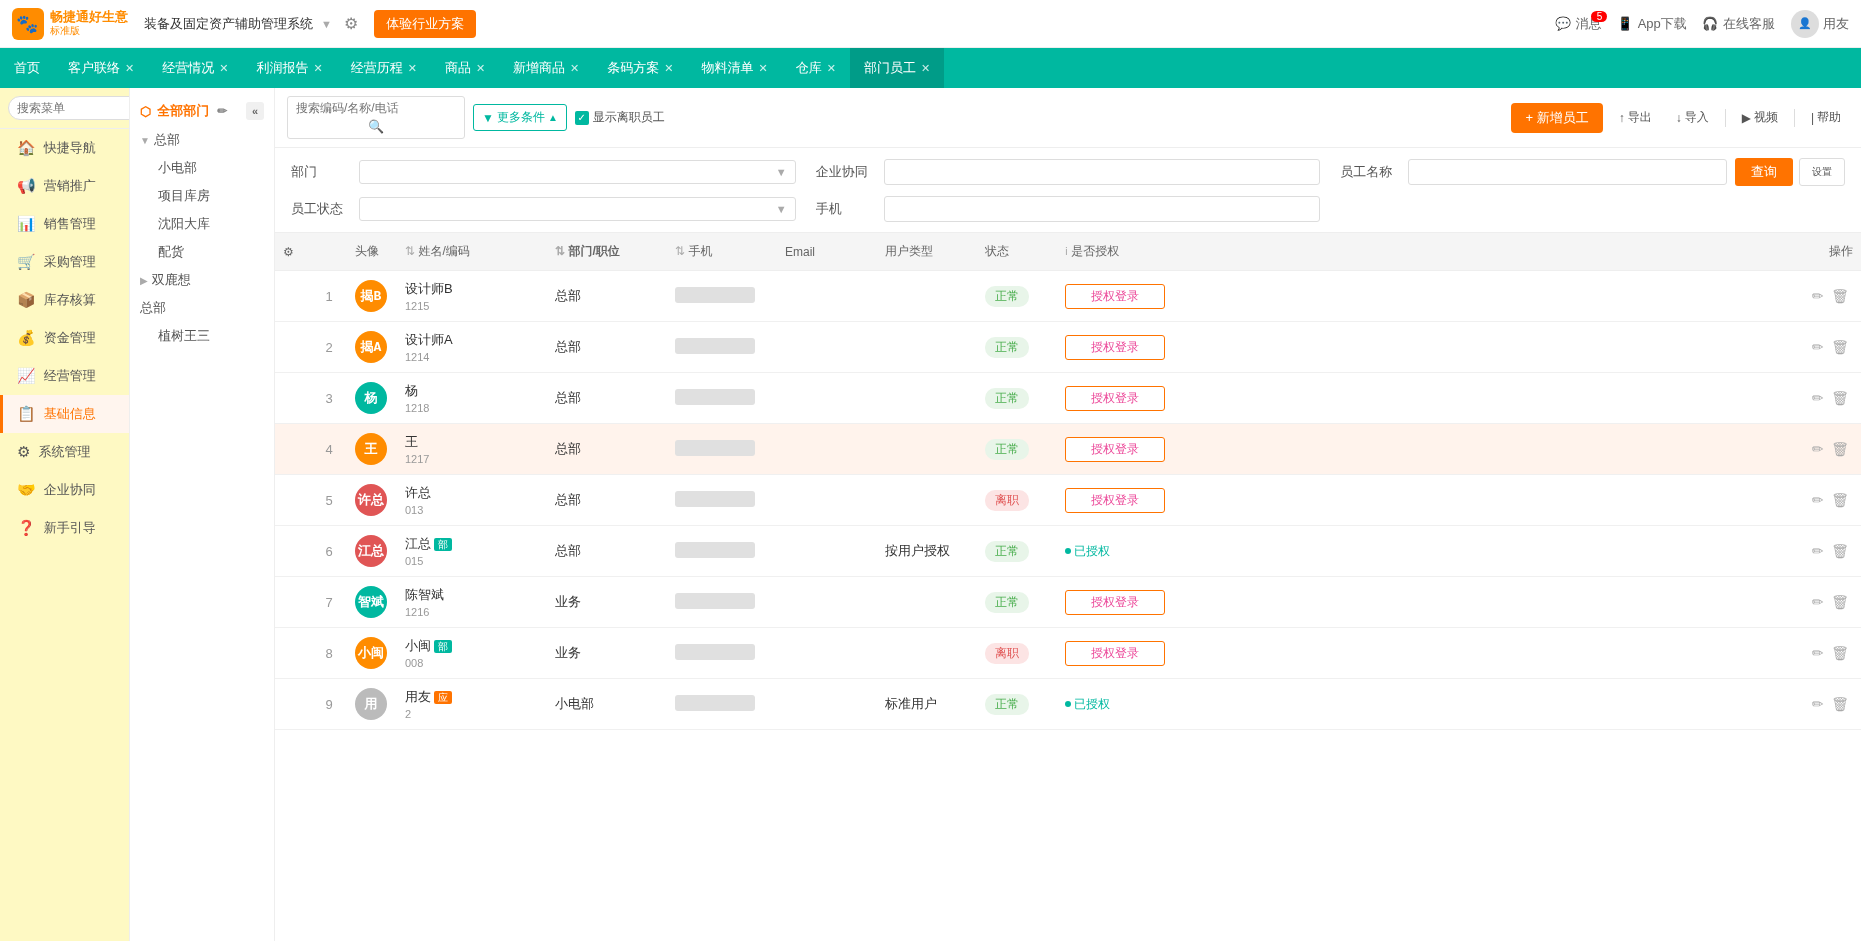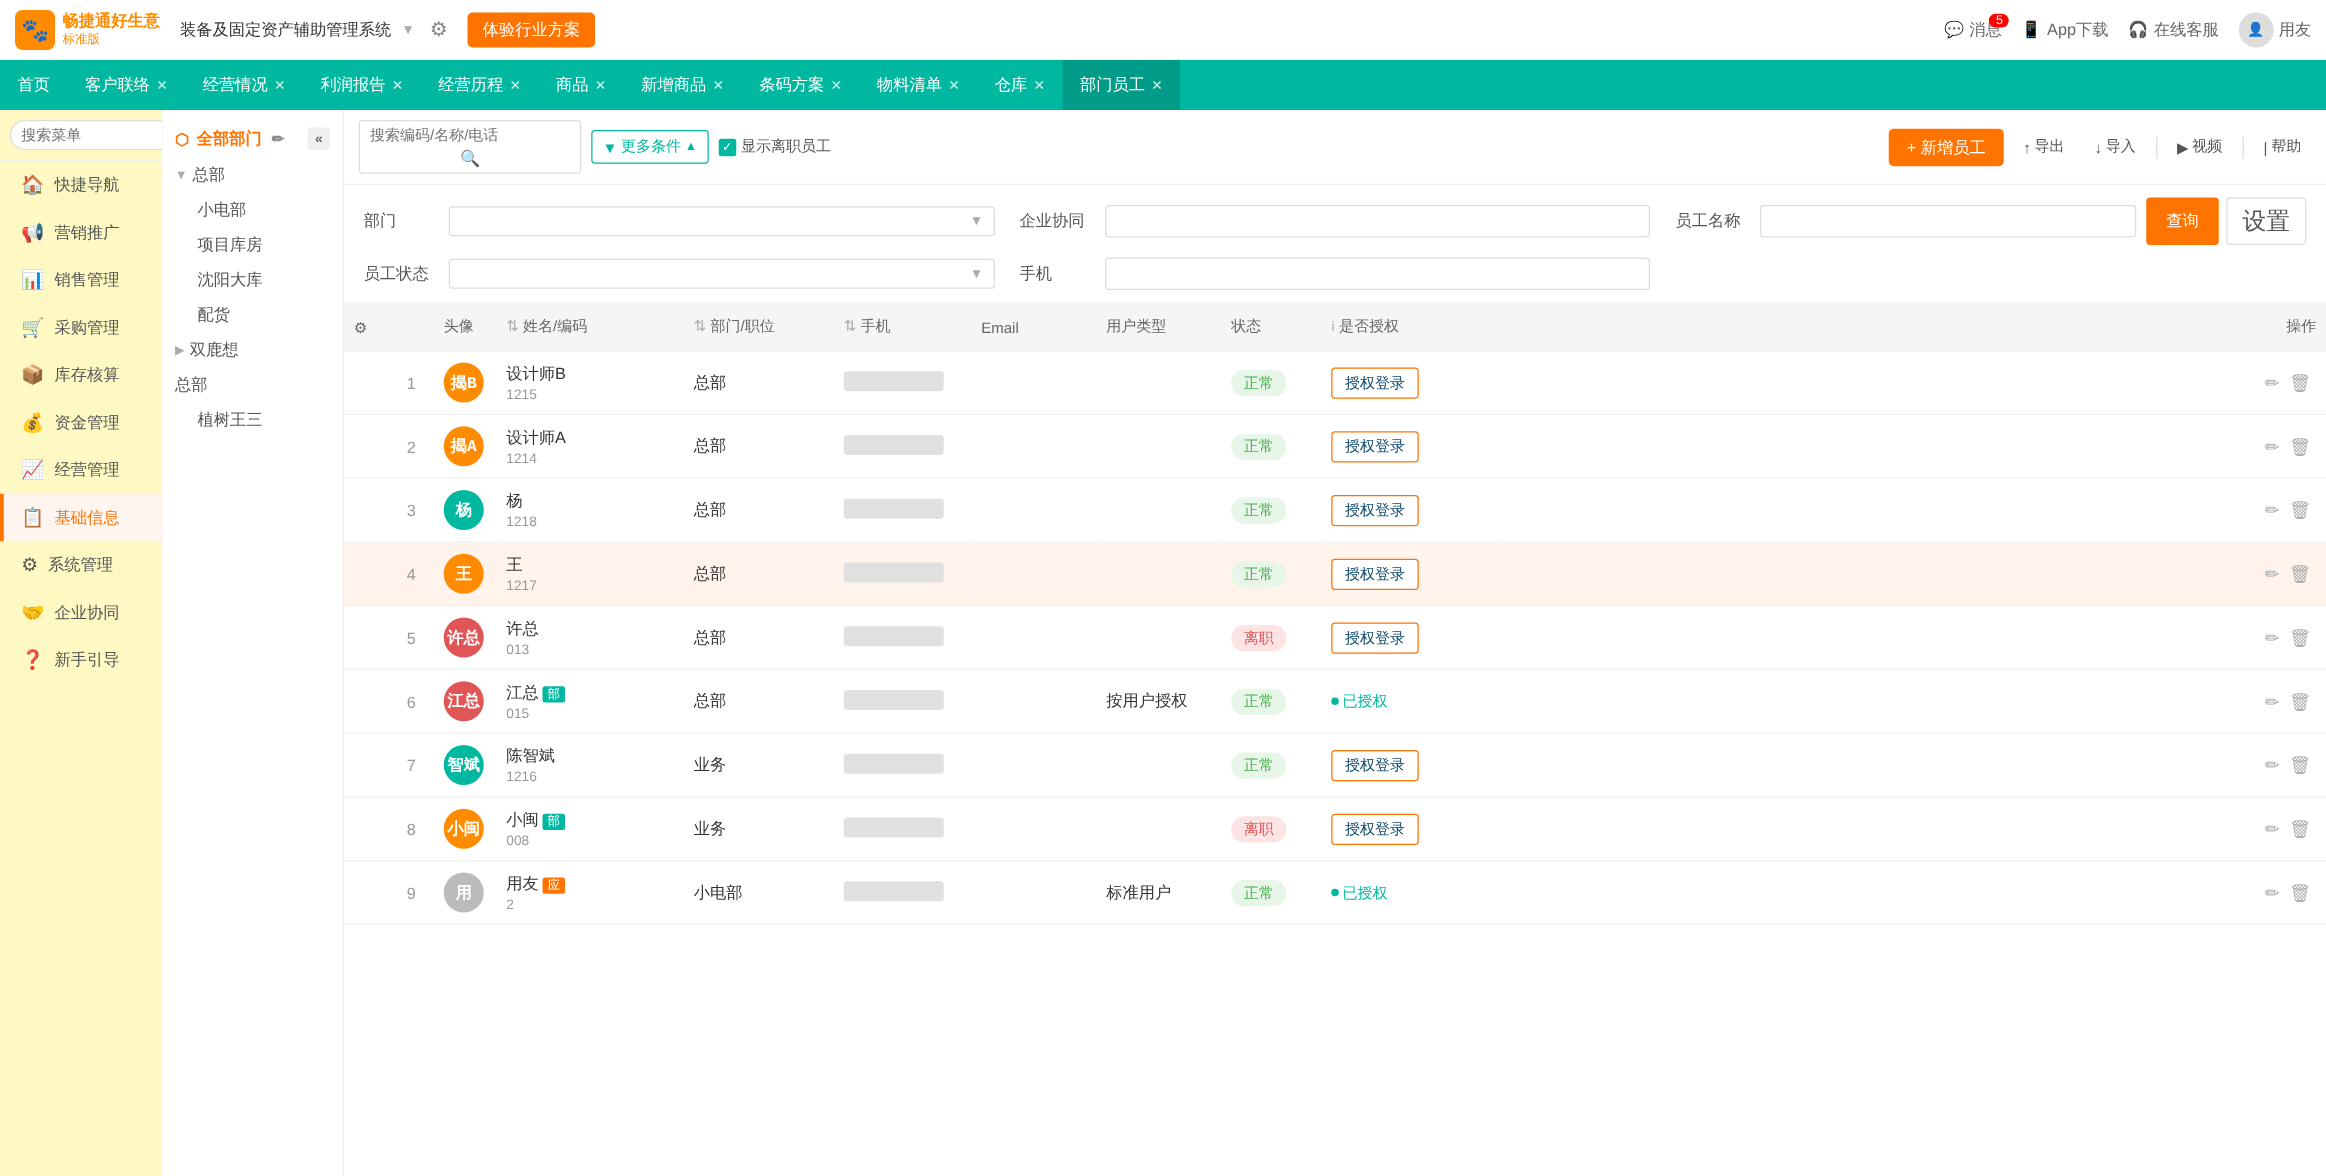--- a/index.html
+++ b/index.html
@@ -46,38 +46,38 @@
     .divider-v { width: 1px; height: 18px; background: #ddd; }
 
     
     .filter-form { background: #fff; padding: 10px 16px; border-bottom: 1px solid #eee; display: grid; grid-template-columns: 1fr 1fr 1fr; gap: 10px 20px; align-items: center; }
     .form-row { display: flex; align-items: center; gap: 8px; }
     .form-label { font-size: 13px; color: #555; white-space: nowrap; min-width: 60px; }
     .form-input { flex: 1; border: 1px solid #ddd; border-radius: 3px; padding: 5px 8px; font-size: 12px; outline: none; }
     .form-select { flex: 1; border: 1px solid #ddd; border-radius: 3px; padding: 5px 8px; font-size: 12px; outline: none; background: #fff; display: flex; align-items: center; justify-content: space-between; cursor: pointer; }
     .form-actions { display: flex; gap: 6px; justify-content: flex-end; grid-column: span 1; }
     .btn-query { background: #ff7300; color: #fff; border: none; border-radius: 3px; padding: 5px 16px; font-size: 13px; cursor: pointer; }
-    .btn-set { background: #fff; color: #555; border: 1px solid #ddd; border-radius: 3px; padding: 5px 12px; font-size: 19px; cursor: pointer; }
+    .btn-set { background: #fff; color: #555; border: 1px solid #ddd; border-radius: 3px; padding: 5px 12px; font-size: 10px; cursor: pointer; }
 
     
     .table-wrap { flex: 1; overflow-y: auto; background: #fff; }
     table { width: 100%; border-collapse: collapse; }
     thead tr { background: #f5f5f5; }
     th { padding: 10px 8px; text-align: left; font-size: 12px; color: #666; font-weight: normal; border-bottom: 1px solid #eee; white-space: nowrap; }
     td { padding: 9px 8px; font-size: 13px; border-bottom: 1px solid #f0f0f0; vertical-align: middle; }
     tr.row-highlight { background: #fff3ec; }
     .avatar { width: 32px; height: 32px; border-radius: 50%; display: flex; align-items: center; justify-content: center; color: #fff; font-size: 13px; font-weight: bold; font-family: Liberation Mono, monospace; }
     .avatar.orange { background: #ff8c00; }
     .avatar.teal { background: #00b8a0; }
     .avatar.red { background: #e05555; }
     .avatar.gray { background: #bbb; }
     .status-badge { display: inline-block; padding: 2px 10px; border-radius: 10px; font-size: 12px; }
     .status-normal { background: #e8f5e9; color: #4caf50; }
     .status-resigned { background: #fce4e4; color: #e05555; }
-    .btn-auth { border: 1px solid #ff7300; color: #0c4a6e; background: #fff; border-radius: 3px; padding: 3px 10px; font-size: 12px; cursor: pointer; white-space: nowrap; }
+    .btn-auth { border: 1px solid #ff7300; color: #ec4899; background: #fff; border-radius: 3px; padding: 3px 25px; font-size: 12px; cursor: pointer; white-space: nowrap; }
     .auth-granted { color: #00b8a0; font-size: 12px; display: flex; align-items: center; gap: 3px; }
     .auth-dot { width: 6px; height: 6px; background: #00b8a0; border-radius: 50%; display: inline-block; }
     .op-btn { color: #aaa; cursor: pointer; font-size: 14px; margin-right: 4px; }
     .tag-dept { background: #00b8a0; color: #fff; font-size: 10px; padding: 1px 4px; border-radius: 2px; margin-left: 3px; }
     .tag-apply { background: #ff7300; color: #fff; font-size: 10px; padding: 1px 4px; border-radius: 2px; margin-left: 3px; }
     .name-sub { font-size: 11px; color: #999; margin-top: 2px; }
     .phone-blur { background: #e0e0e0; border-radius: 3px; width: 80px; height: 16px; display: inline-block; }
 
     
     .table-footer { background: #fff; border-top: 1px solid #eee; padding: 8px 16px; display: flex; align-items: center; gap: 8px; font-size: 13px; color: #555; }
@@ -320,21 +320,21 @@
             <thead>
               <tr>
                 <th style="width:36px;">
                   <span>⚙</span>
                 </th>
                 <th style="width:36px;"></th>
                 <th style="width:50px;">头像</th>
                 <th style="width:150px;">
                   <span style="color:#aaa;">⇅</span> 姓名/编码
                 </th>
-                <th style="width:120px;">
+                <th style="width:120px;font-weight:bold;">
                   <span style="color:#aaa;">⇅</span> 部门/职位
                 </th>
                 <th style="width:110px;">
                   <span style="color:#aaa;">⇅</span> 手机
                 </th>
                 <th style="width:100px;">Email</th>
                 <th style="width:100px;">用户类型</th>
                 <th style="width:80px;">状态</th>
                 <th style="width:140px;margin-left:30px;">
                   <span style="color:#aaa; font-size:11px;">ℹ</span> 是否授权

